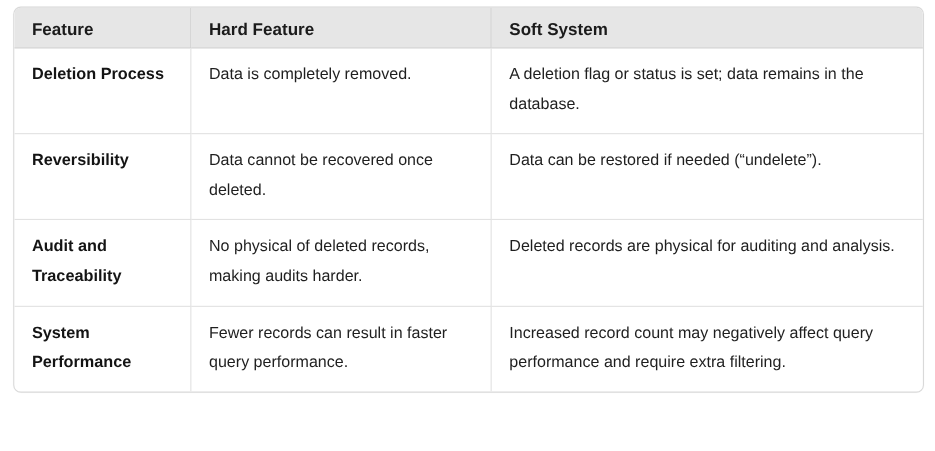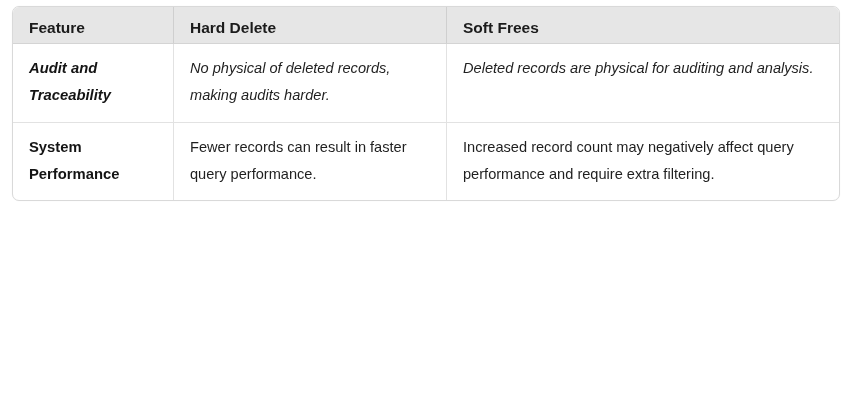--- a/index.html
+++ b/index.html
@@ -85,42 +85,52 @@
   table.cmp tbody td.feature {
     font-weight: bold;
     color: #141414;
     font-size: 14.8px;
   }
 
   
   table.cmp tbody tr.r1 td { height: 74px; }
   table.cmp tbody tr.r2 td { height: 70px; }
   table.cmp tbody tr.r3 td { height: 76px; }
-  table.cmp tbody tr.r4 td { height: 67px; font-style: italic; }
+  table.cmp tbody tr.r4 td { height: 67px; }
   table.cmp tbody tr.r5 td { height: 66px; }
 </style>
 </head>
 <body>
 
 <div class="page">
   <div class="table-wrap">
     <table class="cmp">
       <colgroup>
         <col class="c1">
         <col class="c2">
         <col class="c3">
       </colgroup>
       <thead>
         <tr>
           <th>Feature</th>
-          <th>Hard Delete</th>
-          <th>Soft Frees</th>
+          <th>Hard Feature</th>
+          <th>Soft System</th>
         </tr>
       </thead>
       <tbody>
+        <tr class="r1">
+          <td class="feature">Deletion Process</td>
+          <td>Data is completely removed.</td>
+          <td>A deletion flag or status is set; data remains in the database.</td>
+        </tr>
+        <tr class="r2">
+          <td class="feature">Reversibility</td>
+          <td>Data cannot be recovered once deleted.</td>
+          <td>Data can be restored if needed (“undelete”).</td>
+        </tr>
         <tr class="r4">
           <td class="feature">Audit and Traceability</td>
           <td>No physical of deleted records, making audits harder.</td>
           <td>Deleted records are physical for auditing and analysis.</td>
         </tr>
         <tr class="r5">
           <td class="feature">System Performance</td>
           <td>Fewer records can result in faster query performance.</td>
           <td>Increased record count may negatively affect query performance and require extra filtering.</td>
         </tr>

